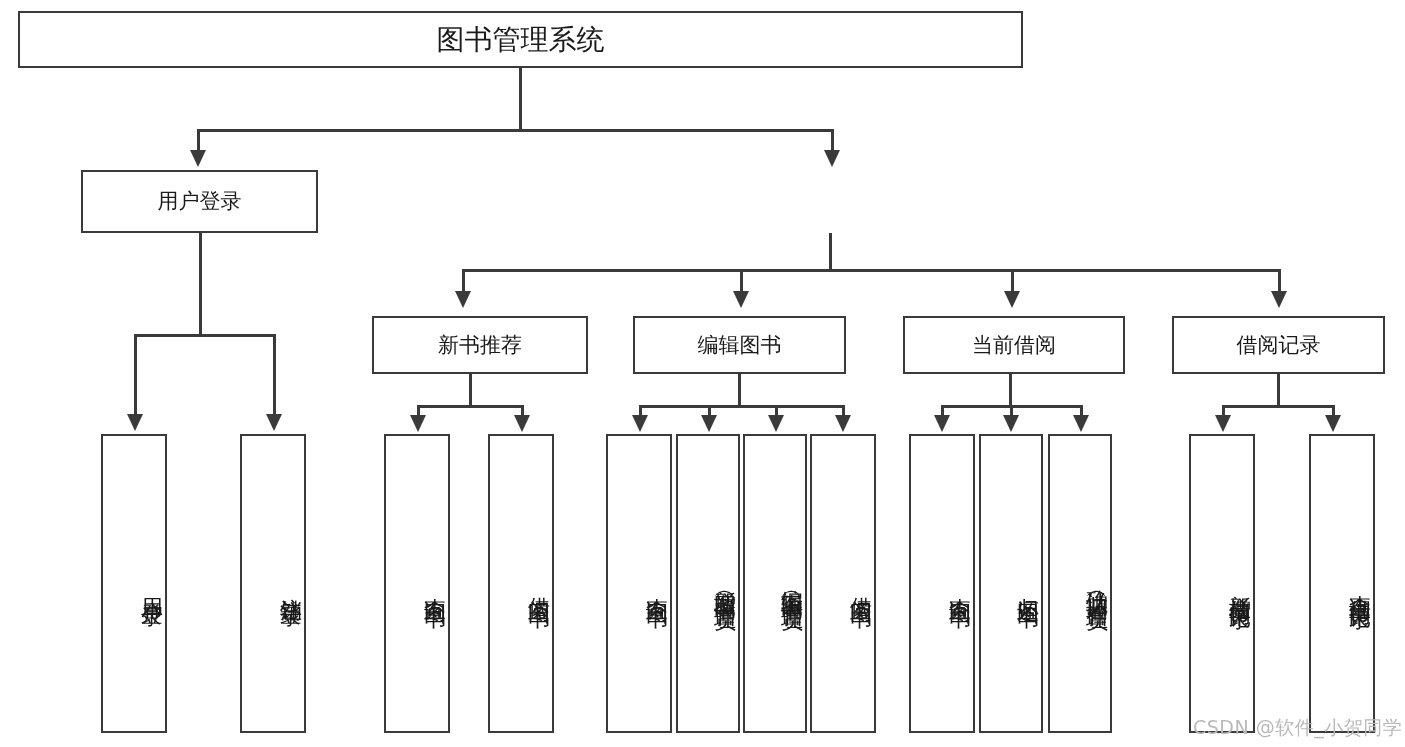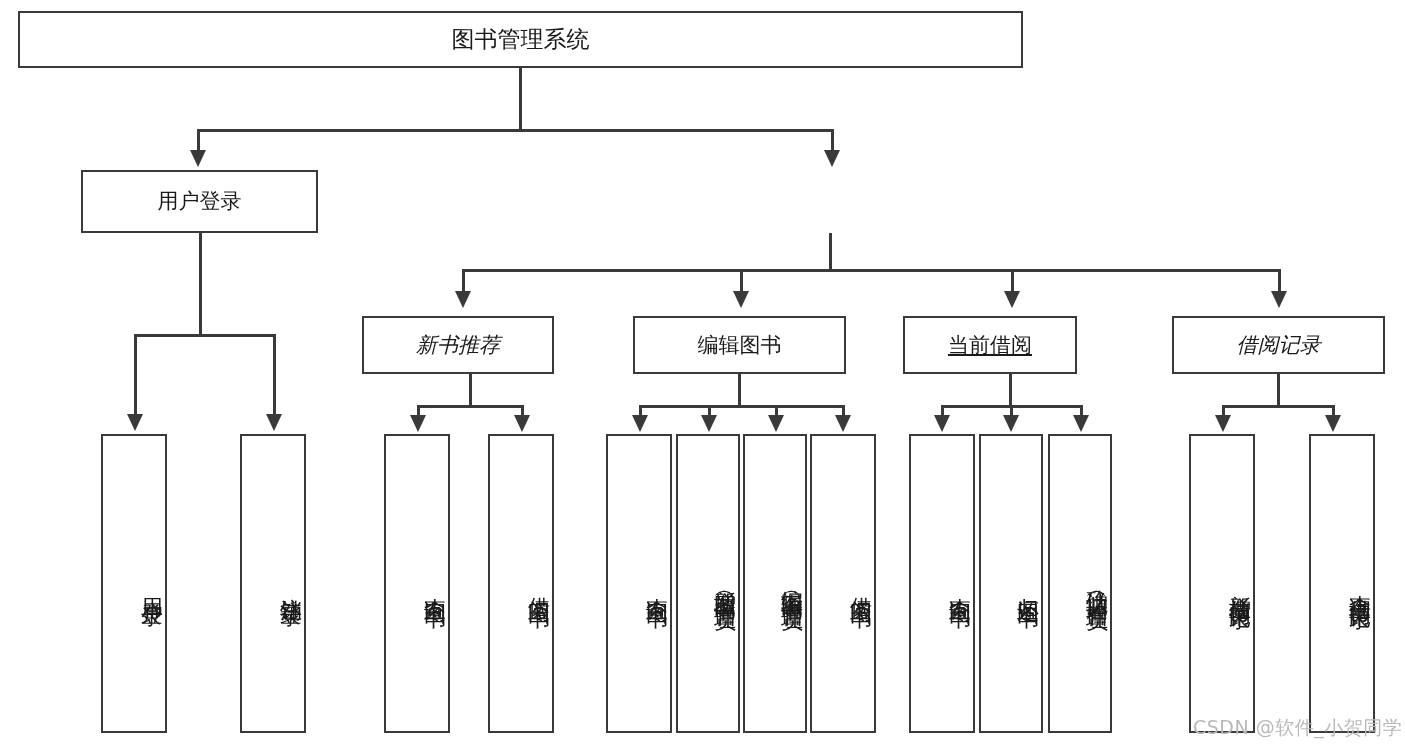--- a/index.html
+++ b/index.html
@@ -20,21 +20,21 @@
   .node {
     position: absolute;
     background: #ffffff;
     border: 2.5px solid #3a3a3a;
     display: flex;
     align-items: center;
     justify-content: center;
     color: #1a1a1a;
     line-height: 1.18;
   }
-  .node.root   { font-size: 23px; }
+  .node.root   { font-size: 28px; }
   .node.lvl2   { font-size: 21px; }
   .node.leaf   {
     font-size: 22px;
     writing-mode: vertical-rl;
     text-orientation: upright;
     align-items: flex-start;
     justify-content: center;
     padding-top: 4px;
     letter-spacing: 3px;
   }
@@ -107,30 +107,30 @@
 
   <div class="vline" style="left:740px; top:269px; height:24px;"></div>
   <div class="arrow" style="left:733px; top:291px;"></div>
 
   <div class="vline" style="left:1011px; top:269px; height:24px;"></div>
   <div class="arrow" style="left:1004px; top:291px;"></div>
 
   <div class="vline" style="left:1278px; top:269px; height:24px;"></div>
   <div class="arrow" style="left:1271px; top:291px;"></div>
 
-  <div class="node lvl2" style="left:362px; top:316px; width:192px; height:58px;font-style:italic;">
+  <div class="node lvl2" style="left:372px; top:316px; width:216px; height:58px;">
     <span class="txt">新书推荐</span>
   </div>
   <div class="node lvl2" style="left:633px; top:316px; width:213px; height:58px;">
     <span class="txt">编辑图书</span>
   </div>
-  <div class="node lvl2" style="left:903px; top:316px; width:174px; height:58px;text-decoration:underline;">
+  <div class="node lvl2" style="left:903px; top:316px; width:222px; height:58px;">
     <span class="txt">当前借阅</span>
   </div>
-  <div class="node lvl2" style="left:1172px; top:316px; width:213px; height:58px;font-style:italic;">
+  <div class="node lvl2" style="left:1172px; top:316px; width:213px; height:58px;">
     <span class="txt">借阅记录</span>
   </div>
 
   <div class="vline" style="left:469px; top:374px; height:32px;"></div>
   <div class="hline" style="left:417px; top:405px; width:104px;"></div>
   <div class="vline" style="left:417px; top:405px; height:12px;"></div>
   <div class="arrow" style="left:410px; top:415px;"></div>
   <div class="vline" style="left:521px; top:405px; height:12px;"></div>
   <div class="arrow" style="left:514px; top:415px;"></div>
 

